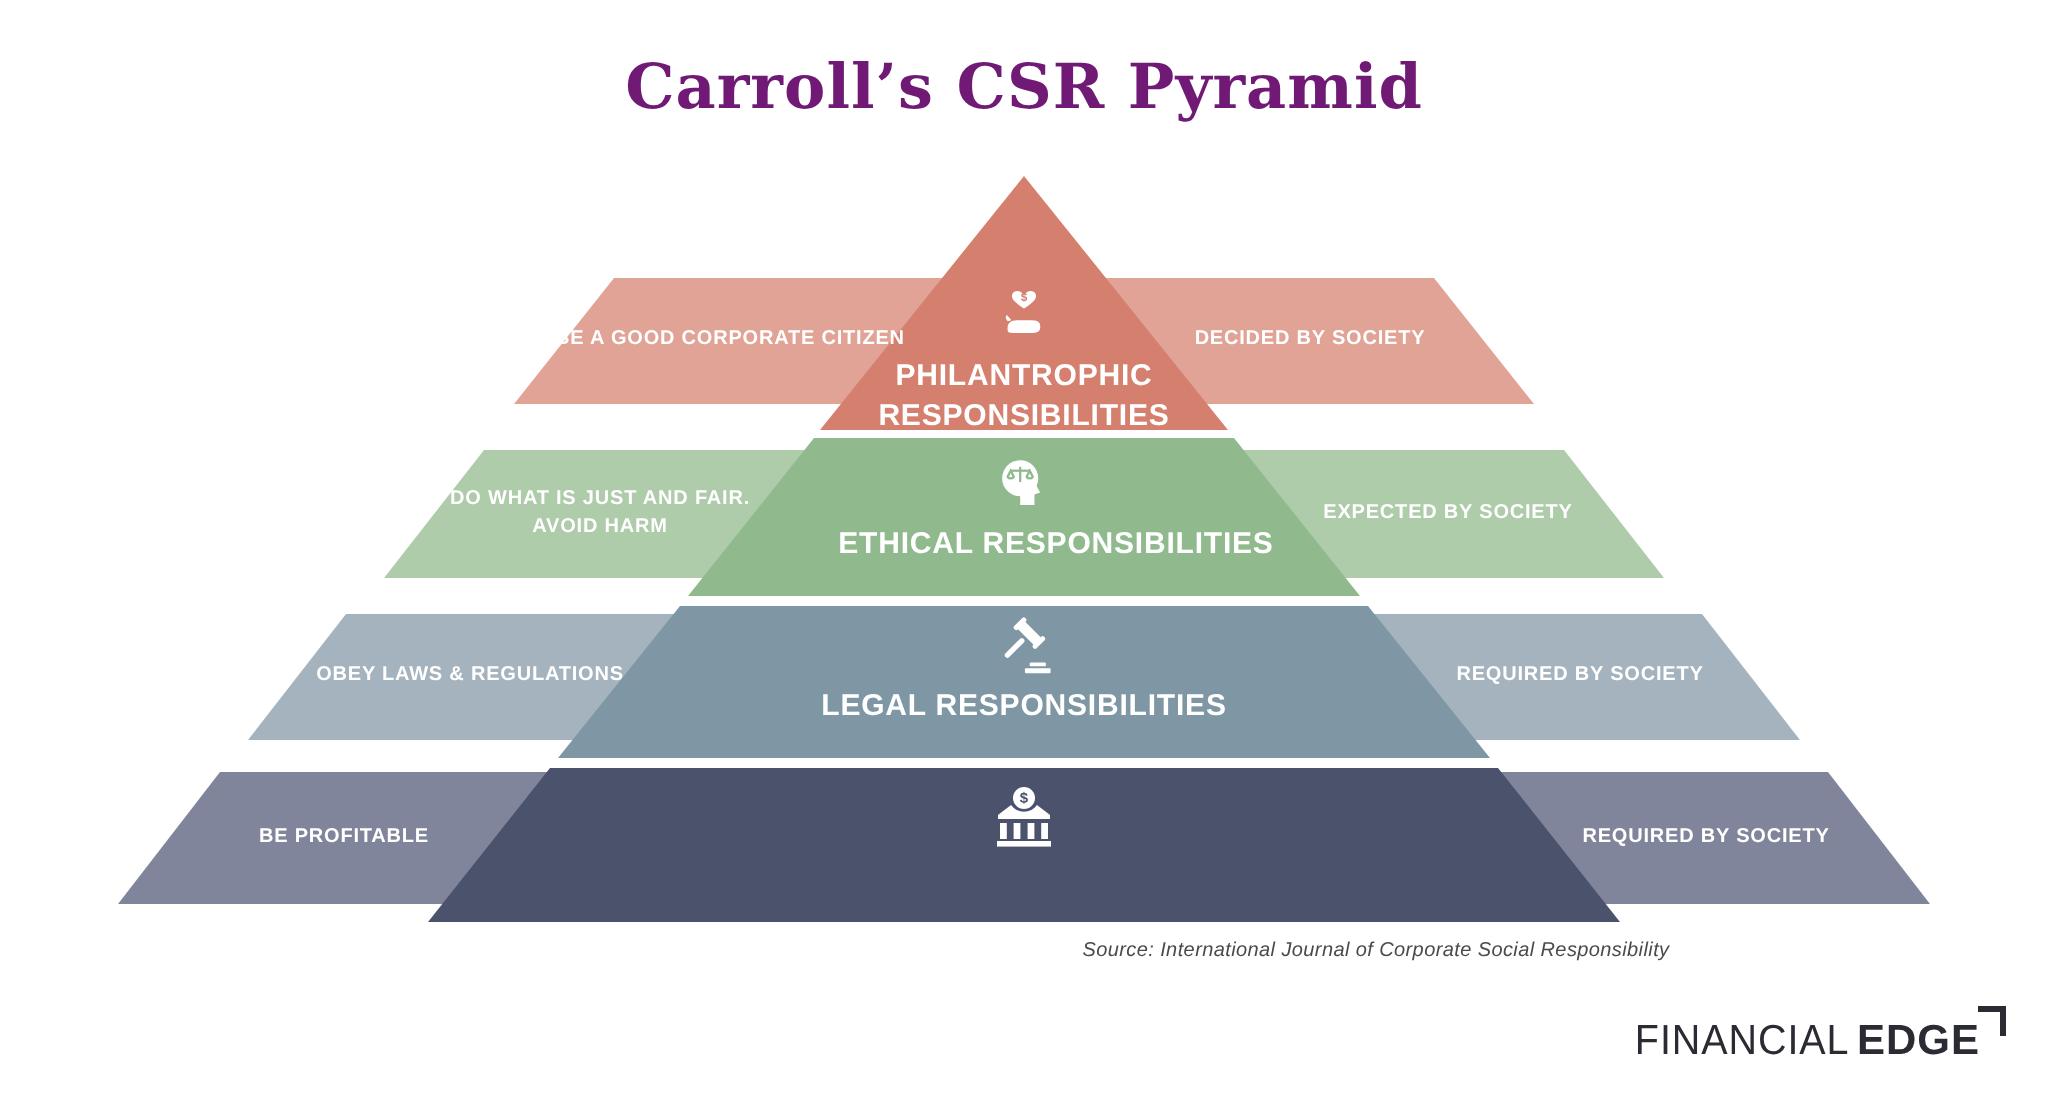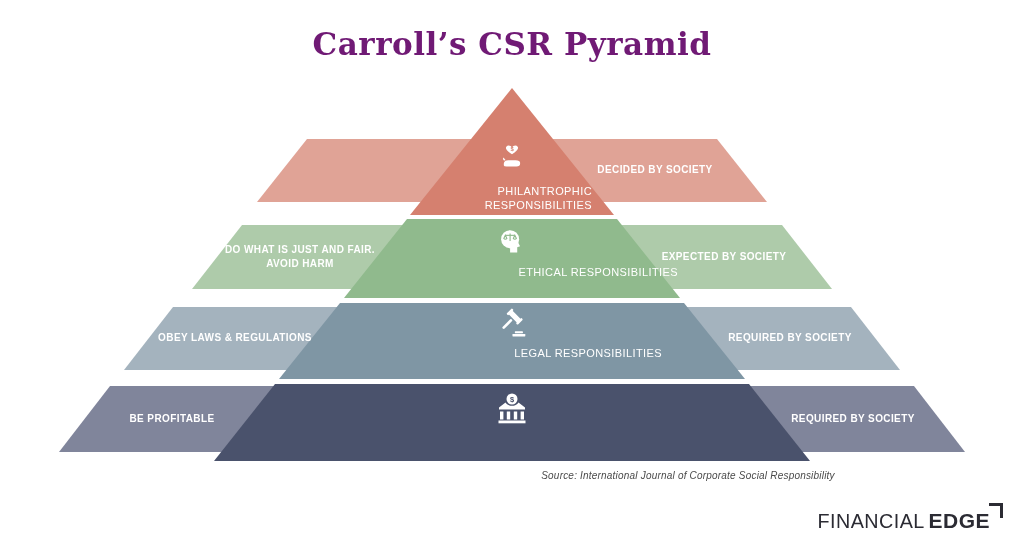--- a/index.html
+++ b/index.html
@@ -2,22 +2,22 @@
 <html><head>
 <meta charset="utf-8">
 <style>
   html,body{margin:0;padding:0;background:#ffffff;}
   .canvas{position:relative;width:1024px;height:549px;background:#ffffff;overflow:hidden;
           font-family:"Liberation Sans",sans-serif;}
   .title{position:absolute;top:26px;left:0;width:100%;text-align:center;
          font-family:"DejaVu Serif","Liberation Serif",serif;font-weight:700;
          font-size:31px;color:#701a75;letter-spacing:0.5px;}
   .shapes{position:absolute;top:0;left:0;}
-  .lvl-label{position:absolute;transform:translate(-50%,-50%);text-align:right;
-             color:#ffffff;font-weight:400;font-size:11px;letter-spacing:0.4px;line-height:1.3;}
+  .lvl-label{position:absolute;transform:translate(-50%,-50%);text-align:center;
+             color:#ffffff;font-weight:700;font-size:15px;letter-spacing:0.4px;line-height:1.3;}
   .note{position:absolute;transform:translate(-50%,-50%);text-align:center;
         color:#ffffff;font-weight:700;font-size:10px;letter-spacing:0.4px;line-height:1.4;}
   .icon{position:absolute;transform:translate(-50%,-50%);}
   .source{position:absolute;top:470px;left:688px;transform:translateX(-50%);
           font-style:italic;font-size:10px;color:#4a4a4a;letter-spacing:0.2px;}
   .logo{position:absolute;right:34px;bottom:16px;color:#2b2b33;font-size:21px;
         letter-spacing:0.5px;white-space:nowrap;}
   .logo .w1{font-weight:400;transform:scaleX(0.94);display:inline-block;}
   .logo .w2{font-weight:700;position:relative;display:inline-block;margin-top:24px;}
   .logo .bracket{position:absolute;top:-6px;right:-13px;width:11px;height:12px;
@@ -43,20 +43,21 @@
     <polygon points="275,384 749,384 810,461 214,461" fill="#4a526c"></polygon>
   </svg>
 
   <svg class="icon" style="left:512px;top:157px" width="36" height="36" viewBox="-20 -20 40 40">
     <path fill="#ffffff" d="M0,-10.2 C-1.2,-13 -4.8,-13.6 -6.3,-11.4 C-7.8,-9.2 -5.4,-6.6 0,-3 C5.4,-6.6 7.8,-9.2 6.3,-11.4 C4.8,-13.6 1.2,-13 0,-10.2 Z"></path>
     <text x="0" y="-7.2" font-size="6.5" font-weight="bold" text-anchor="middle" fill="#d5806f">$</text>
     <path fill="#ffffff" d="M-9,9.5 Q-10,3.5 -4,3.5 L4,3.5 Q9,3.5 9,6.5 L9,7.5 Q9,10.5 5,10.5 L-5,10.5 Q-9,10.7 -9,9.5 Z"></path>
     <path fill="#ffffff" d="M-9,4 Q-11,2 -9.5,0.5 L-7,3.5 Z"></path>
   </svg>
   <div class="lvl-label" style="left:512px;top:198px;width:160px">PHILANTROPHIC RESPONSIBILITIES</div>
+  <div class="note" style="left:365px;top:170px;width:220px">BE A GOOD CORPORATE CITIZEN</div>
   <div class="note" style="left:655px;top:170px;width:200px">DECIDED BY SOCIETY</div>
 
   <svg class="icon" style="left:512px;top:242px" width="38" height="38" viewBox="-20 -20 40 40">
     <circle cx="-2" cy="-3" r="9.5" fill="#ffffff"></circle>
     <polygon points="5,-2 8.5,4.5 5.5,5.5 5.5,11 -2,11 -2,3" fill="#ffffff"></polygon>
     <g stroke-width="1.2" fill="none" stroke="#90ba8d">
       <line x1="-2" y1="-9" x2="-2" y2="-1"></line>
       <line x1="-7" y1="-7" x2="3" y2="-7"></line>
       <path d="M-7,-7 l-1.6,3.2 a1.9,1.9 0 0 0 3.2,0 Z"></path>
       <path d="M3,-7 l-1.6,3.2 a1.9,1.9 0 0 0 3.2,0 Z"></path>

